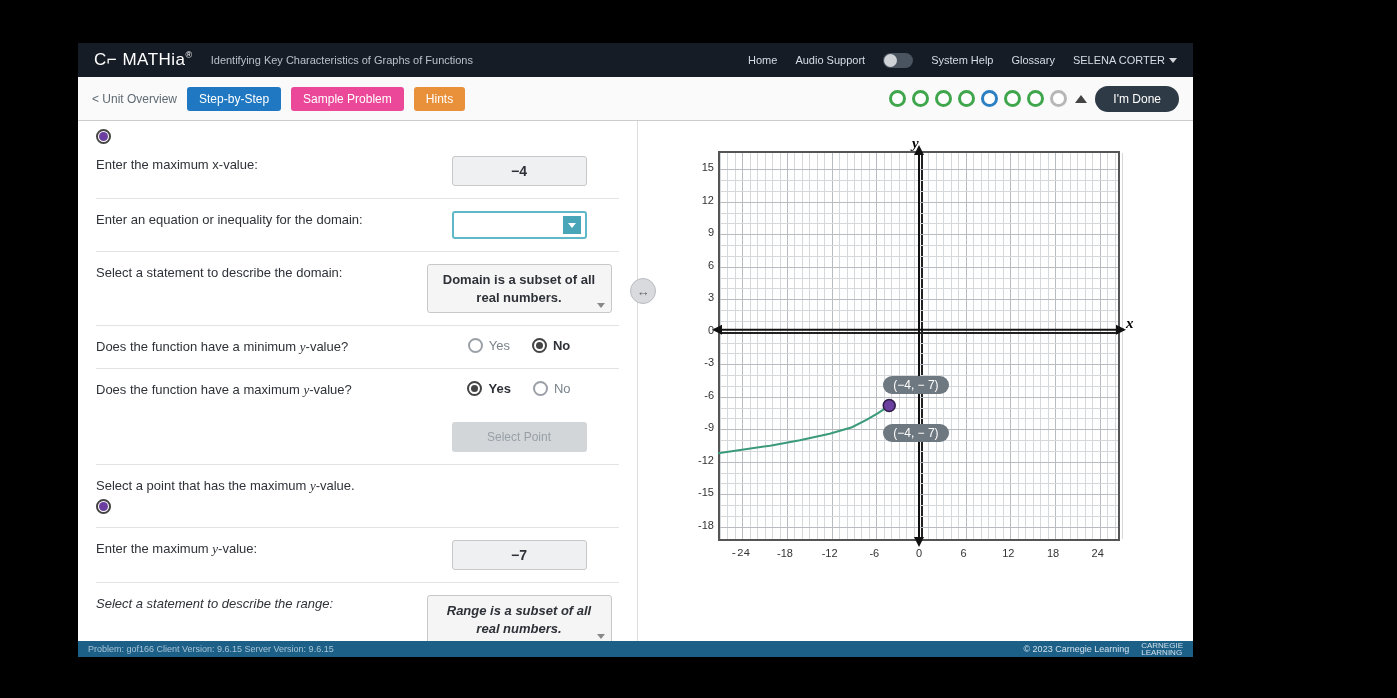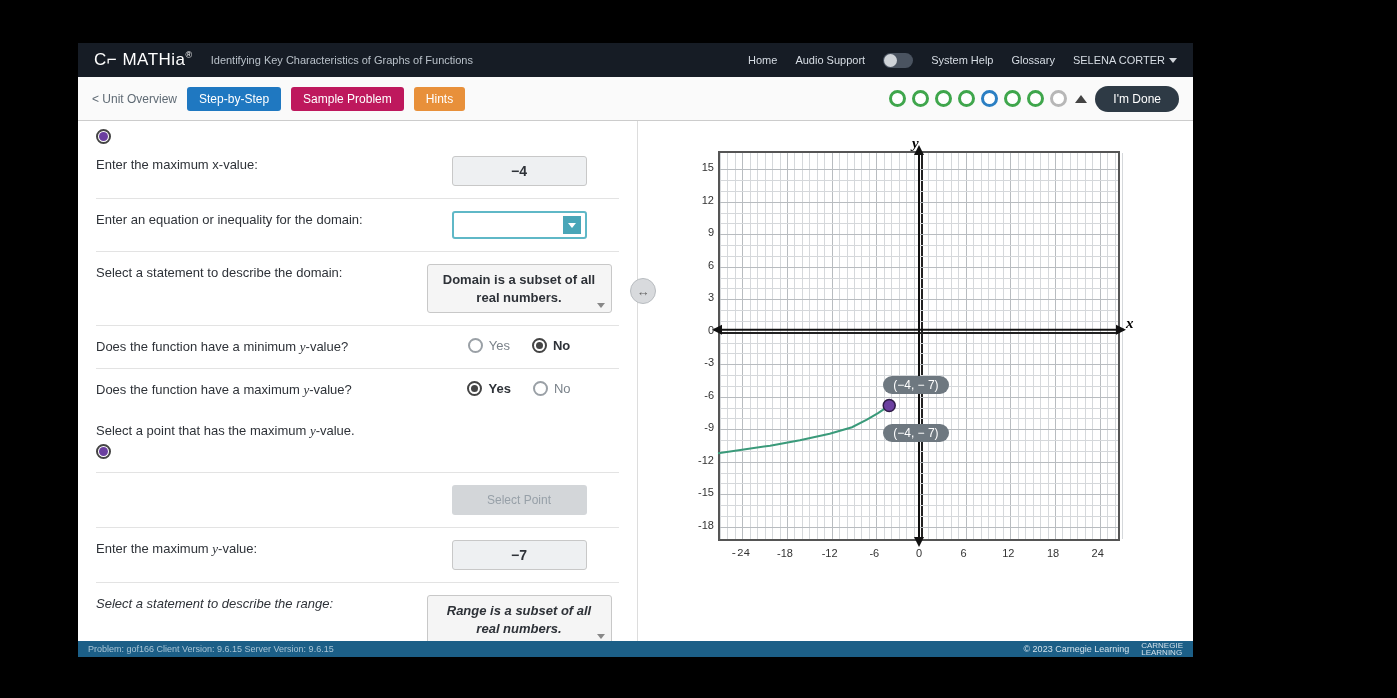--- a/index.html
+++ b/index.html
@@ -12,21 +12,21 @@
 .lesson { color:#b9c1c9; font-size:11px; }
 .top-right { margin-left:auto; display:flex; align-items:center; gap:18px; }
 .top-right a { color:#d7dde4; font-size:11px; text-decoration:none; cursor:pointer; }
 .toggle { width:30px; height:15px; border-radius:8px; background:#4a5360; position:relative; }
 .toggle::after{content:"";position:absolute;width:13px;height:13px;border-radius:50%;background:#cfd3d8;top:1px;left:1px;}
 .user { display:flex; align-items:center; gap:4px; font-size:11px; }
 .chev{width:0;height:0;border-left:4px solid transparent;border-right:4px solid transparent;border-top:5px solid #cfd3d8;}
 .subbar { height:44px; background:#fafafa; border-bottom:1px solid #ccc; display:flex; align-items:center; padding:0 14px; gap:10px; }
 .link-back { color:#5f6a74; font-size:12px; cursor:pointer; }
 .pill { padding:5px 12px; border-radius:3px; font-size:12px; cursor:pointer; color:#fff; }
-.pill.blue{background:#1f78c1;} .pill.teal{background:#be185d;} .pill.orange{background:#e8903a;}
+.pill.blue{background:#1f78c1;} .pill.teal{background:#ec4899;} .pill.orange{background:#e8903a;}
 .subright{margin-left:auto;display:flex;align-items:center;gap:8px;}
 .prog{display:flex;gap:6px;}
 .pc{width:17px;height:17px;border-radius:50%;border:3px solid;background:#fff;}
 .pc.g{border-color:#3fa64c;} .pc.b{border-color:#2b7fc3;} .pc.gr{border-color:#b7b7b7;}
 .caret{width:0;height:0;border-left:6px solid transparent;border-right:6px solid transparent;border-bottom:8px solid #444;cursor:pointer;}
 .done{background:#2e3a45;color:#fff;border-radius:16px;padding:6px 18px;font-size:12px;cursor:pointer;}
 .workarea{display:flex;height:520px;}
 .leftpane{width:560px;padding:0 18px 10px 18px;overflow:hidden;border-right:1px solid #ddd;font-size:13px;color:#2e3238;}
 .row{display:flex;align-items:flex-start;padding:12px 0;border-bottom:1px solid #e3e3e3;}
 .row:last-child{border-bottom:none;font-style:italic;}
@@ -157,29 +157,29 @@
                   <span>Yes</span>
                 </div>
          <div class="rad">
                   <span class="rb"></span>
                   <span>No</span>
                 </div>
        </div>
             </div>
      </div>
      <div class="row">
+       <div class="lbl"></div>
+       <div class="ctrl">
+              <div class="selpt">Select Point</div>
+            </div>
+     </div>
+
+     <div class="row">
        <div class="lbl">Select a point that has the maximum <span class="ital">y</span>-value.<br><span class="pdot" style="margin-top:4px;"></span></div>
        <div class="ctrl"></div>
-     </div>
-
-     <div class="row">
-       <div class="lbl"></div>
-       <div class="ctrl">
-              <div class="selpt">Select Point</div>
-            </div>
      </div>
 
      <div class="row">
        <div class="lbl">Enter the maximum <span class="ital">y</span>-value:</div>
        <div class="ctrl">
               <div class="ibox">−7</div>
             </div>
      </div>
 
      <div class="row">

